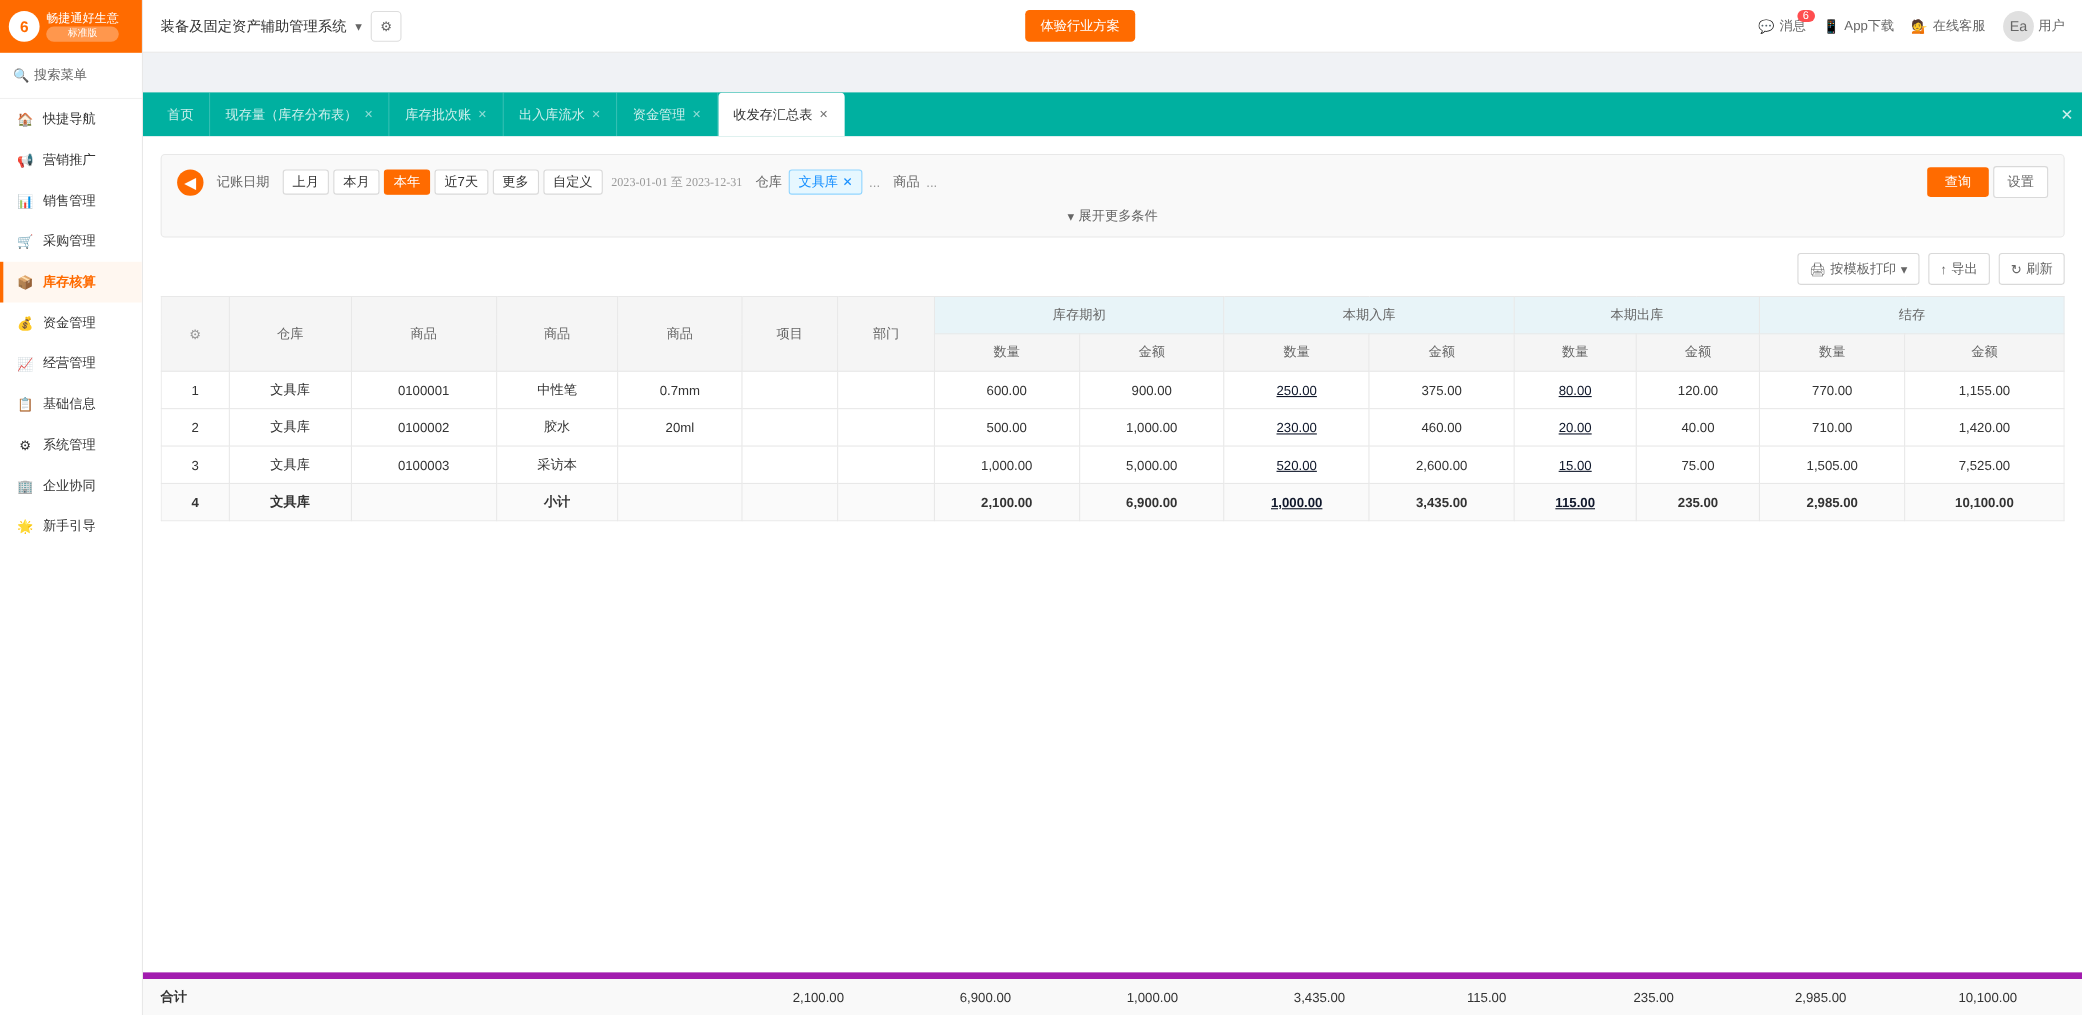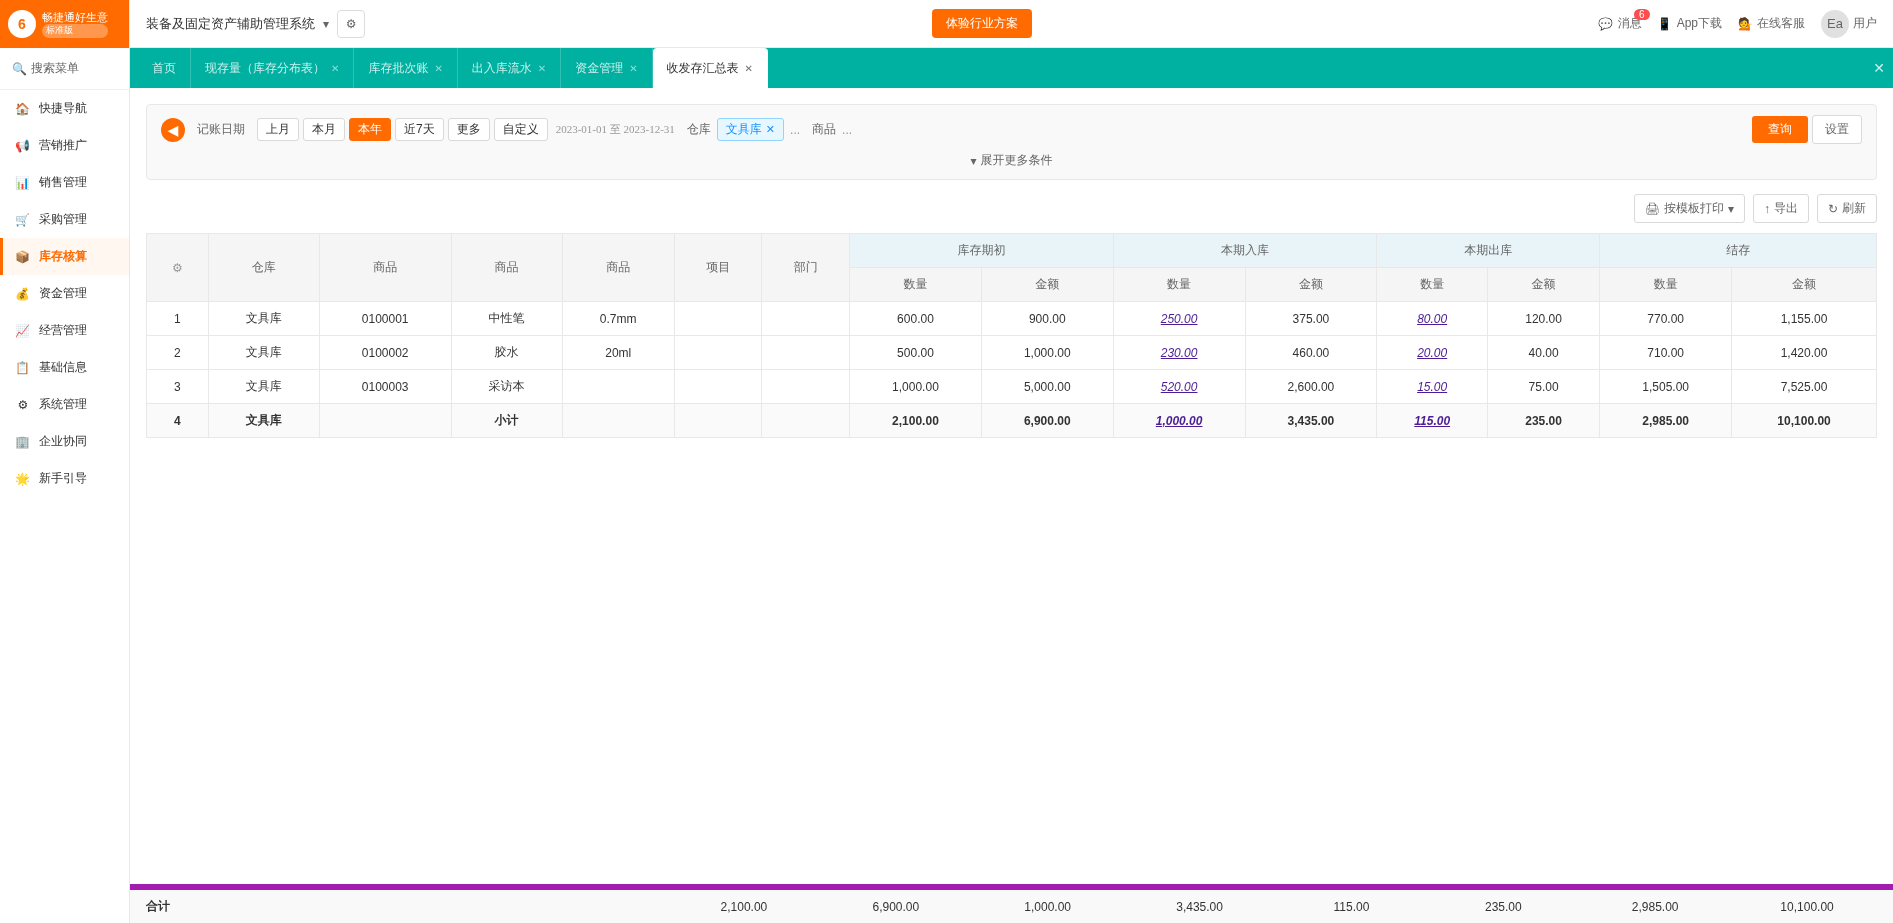--- a/index.html
+++ b/index.html
@@ -5,21 +5,21 @@
     * { box-sizing: border-box; margin: 0; padding: 0; }
     body { font-family: 'Microsoft YaHei', Arial, sans-serif; font-size: 12px; background: #f0f2f5; overflow: hidden; }
 
     
     .app { display: flex; height: 923px; width: 1893px; }
 
     
     .sidebar { width: 130px; background: #fff; display: flex; flex-direction: column; border-right: 1px solid #e8e8e8; flex-shrink: 0; }
     .sidebar-logo { background: #ff6b00; color: #fff; padding: 10px 8px; display: flex; align-items: center; gap: 6px; height: 48px; }
     .sidebar-logo-icon { width: 28px; height: 28px; background: #fff; border-radius: 50%; display: flex; align-items: center; justify-content: center; color: #ff6b00; font-weight: bold; font-size: 14px; flex-shrink: 0; }
-    .sidebar-logo-text { font-size: 11px; color: #fff; line-height: 1.3; }
+    .sidebar-logo-text { font-size: 11px; color: #fff; line-height: 1.3; text-align: center; }
     .sidebar-logo-badge { font-size: 9px; background: rgba(255,255,255,0.3); padding: 1px 4px; border-radius: 8px; }
     .sidebar-search { padding: 8px; border-bottom: 1px solid #f0f0f0; }
     .sidebar-search-btn { width: 100%; border: none; background: none; cursor: pointer; display: flex; align-items: center; gap: 4px; color: #666; font-size: 12px; padding: 4px; }
     .sidebar-nav { flex: 1; overflow-y: auto; }
     .sidebar-item { display: flex; align-items: center; gap: 8px; padding: 10px 12px; cursor: pointer; color: #333; font-size: 12px; border-left: 3px solid transparent; }
     .sidebar-item.active { background: #fff7f0; color: #ff6b00; border-left-color: #ff6b00; font-weight: bold; }
     .sidebar-item-icon { width: 16px; height: 16px; display: flex; align-items: center; justify-content: center; flex-shrink: 0; }
 
     
     .main { flex: 1; display: flex; flex-direction: column; overflow: hidden; }
@@ -30,21 +30,21 @@
     .topbar-title { font-size: 13px; color: #333; }
     .topbar-dropdown { font-size: 12px; color: #666; cursor: pointer; }
     .topbar-settings { width: 28px; height: 28px; border: 1px solid #ddd; border-radius: 4px; display: flex; align-items: center; justify-content: center; cursor: pointer; color: #666; }
     .topbar-trial-btn { background: #ff6b00; color: #fff; border: none; border-radius: 4px; padding: 6px 14px; font-size: 12px; cursor: pointer; }
     .topbar-right { display: flex; align-items: center; gap: 16px; color: #666; font-size: 12px; }
     .topbar-right-item { display: flex; align-items: center; gap: 4px; cursor: pointer; position: relative; }
     .badge { background: #ff4d4f; color: #fff; border-radius: 10px; font-size: 10px; padding: 0 4px; position: absolute; top: -6px; right: -8px; min-width: 16px; text-align: center; }
     .user-avatar { width: 28px; height: 28px; background: #e0e0e0; border-radius: 50%; display: flex; align-items: center; justify-content: center; font-size: 13px; color: #666; }
 
     
-    .tabbar { background: #00b0a0; display: flex; align-items: center; padding: 0 8px; height: 40px; flex-shrink: 0; overflow: hidden; }
+    .tabbar { background: #00b0a0; display: flex; align-items: center; padding: 0 8px; height: 40px; flex-shrink: 0; overflow: hidden; margin-top: 36px; }
     .tab { display: flex; align-items: center; gap: 6px; padding: 0 14px; height: 40px; cursor: pointer; color: rgba(255,255,255,0.8); font-size: 12px; white-space: nowrap; border-right: 1px solid rgba(255,255,255,0.2); }
     .tab.active { background: #fff; color: #333; border-radius: 4px 4px 0 0; }
     .tab-close { font-size: 10px; opacity: 0.7; cursor: pointer; }
     .tabbar-close-all { margin-left: auto; color: rgba(255,255,255,0.8); cursor: pointer; font-size: 14px; }
 
     
     .page { flex: 1; background: #f5f5f5; overflow-y: auto; }
     .page-inner { background: #fff; margin: 0; padding: 16px; min-height: 100%; }
 
     
@@ -71,21 +71,21 @@
 
     
     .right-actions { display: flex; justify-content: flex-end; gap: 8px; margin-bottom: 10px; align-items: center; }
     .right-action-btn { display: flex; align-items: center; gap: 4px; padding: 5px 10px; border: 1px solid #d9d9d9; background: #fff; border-radius: 3px; font-size: 12px; cursor: pointer; color: #666; }
 
     
     .data-table { width: 100%; border-collapse: collapse; font-size: 12px; }
     .data-table th { background: #f5f5f5; border: 1px solid #e8e8e8; padding: 8px 10px; text-align: center; color: #666; font-weight: normal; white-space: nowrap; }
     .data-table td { border: 1px solid #e8e8e8; padding: 8px 10px; text-align: center; color: #333; white-space: nowrap; }
     .data-table .subtotal td { font-weight: bold; background: #fafafa; }
-    .data-table .link { color: #4c1d95; text-decoration: underline; cursor: pointer; font-style: italic; }
+    .data-table .link { color: #0f172a; text-decoration: underline; cursor: pointer; }
     .data-table th.group-header { background: #e8f4f8; }
 
     
     .table-settings-icon { color: #999; cursor: pointer; }
 
     
     .footer { background: #f9f9f9; border-top: 6px solid #a21caf; padding: 8px 16px; display: flex; align-items: center; gap: 12px; }
     .footer-label { color: #333; font-weight: bold; flex-shrink: 0; }
     .footer-cell { flex: 1; text-align: center; font-size: 12px; color: #333; padding: 0 4px; }
 

